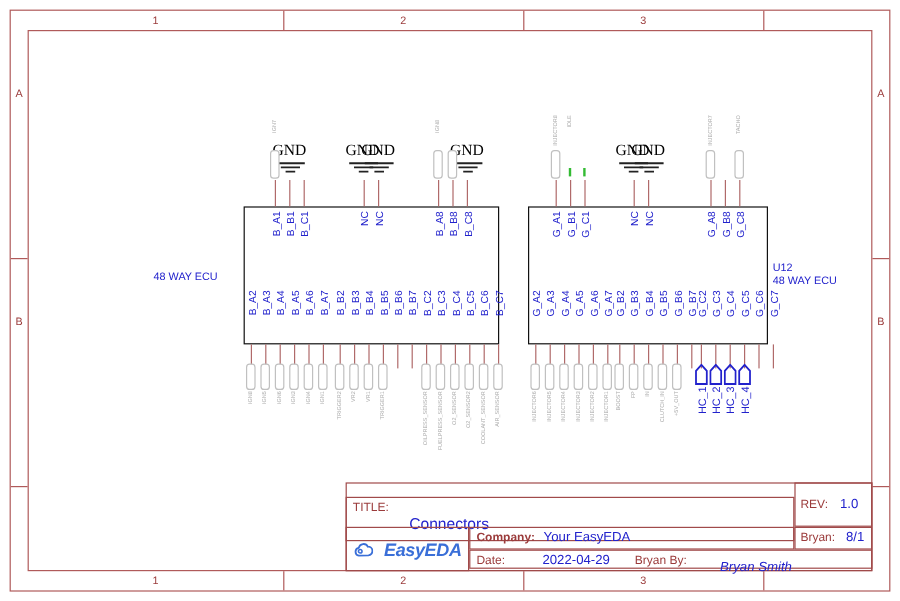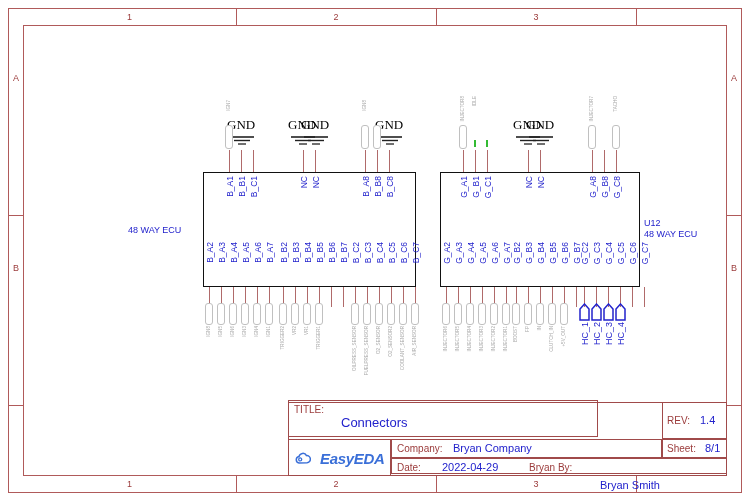--- a/index.html
+++ b/index.html
@@ -332,46 +332,46 @@
       </svg></div>
     <div class="hclbl" style="left:604px;top:322px;">HC_3</div>
     <div class="hc" style="left:615px;top:303px;width:11px;height:18px;"><svg width="11" height="18" viewBox="0 0 11 18">
         <path d="M1 17 L1 6 L5.5 1 L10 6 L10 17 Z" fill="none" stroke="#2222cc" stroke-width="1.5"></path>
       </svg></div>
     <div class="hclbl" style="left:616px;top:322px;">HC_4</div>
   </div>
 
 <div class="tb" style="left:288px;top:402px;width:439px;height:74px;"></div>
 
-<div class="tb" style="left:288px;top:400px;width:310px;height:37px;padding-left:43px;">
+<div class="tb" style="left:288px;top:414px;width:374px;height:37px;padding-left:43px;">
   <div class="tb-k" style="position:absolute;left:5px;top:3px;">TITLE:</div>
   <div class="tb-v" style="position:absolute;left:52px;top:14px;font-size:13px;">Connectors</div>
 </div>
 
 <div class="tb" style="left:662px;top:402px;width:65px;height:37px;">
   <div class="tb-k" style="position:absolute;left:4px;top:12px;">REV:</div>
-  <div class="tb-v" style="position:absolute;left:37px;top:11px;">1.4</div>
+  <div class="tb-v" style="position:absolute;left:37px;top:11px;">1.0</div>
 </div>
 
 <div class="tb" style="left:288px;top:439px;width:103px;height:37px;">
   <svg width="16" height="13" viewBox="0 0 16 13" style="position:absolute;left:6px;top:12px;">
     <path d="M4 11 A3.3 3.3 0 0 1 4 4.5 A4 4 0 0 1 11.5 3.6 A3.4 3.4 0 0 1 12 10.8 Z" fill="none" stroke="#3a6fd8" stroke-width="1.5"></path>
     <circle cx="5.2" cy="7.4" r="1.5" fill="none" stroke="#3a6fd8" stroke-width="1.3"></circle>
   </svg>
   <div class="logo" style="position:absolute;left:31px;top:10px;">EasyEDA</div>
 </div>
 
 <div class="tb" style="left:391px;top:439px;width:271px;height:19px;">
-  <div class="tb-k" style="position:absolute;left:5px;top:3px;">Company:</div>
-  <div class="tb-v" style="position:absolute;left:61px;top:2px;">Bryan Company</div>
+  <div class="tb-k" style="position:absolute;left:5px;top:3px;font-weight:bold;">Company:</div>
+  <div class="tb-v" style="position:absolute;left:61px;top:2px;">Your EasyEDA</div>
 </div>
 
 <div class="tb" style="left:662px;top:439px;width:65px;height:19px;">
-  <div class="tb-k" style="position:absolute;left:4px;top:3px;">Sheet:</div>
+  <div class="tb-k" style="position:absolute;left:4px;top:3px;">Bryan:</div>
   <div class="tb-v" style="position:absolute;left:42px;top:2px;">8/1</div>
 </div>
 
 <div class="tb" style="left:391px;top:458px;width:336px;height:16px;">
   <div class="tb-k" style="position:absolute;left:5px;top:3px;">Date:</div>
-  <div class="tb-v" style="position:absolute;left:50px;top:2px;text-align:right;">2022-04-29</div>
+  <div class="tb-v" style="position:absolute;left:60px;top:2px;text-align:right;">2022-04-29</div>
   <div class="tb-k" style="position:absolute;left:137px;top:3px;">Bryan By:</div>
-  <div class="tb-v" style="position:absolute;left:208px;top:20px;">Bryan Smith</div>
+  <div class="tb-v" style="position:absolute;left:208px;top:8px;font-style:italic;">Bryan Smith</div>
 </div>
 
 </body></html>

